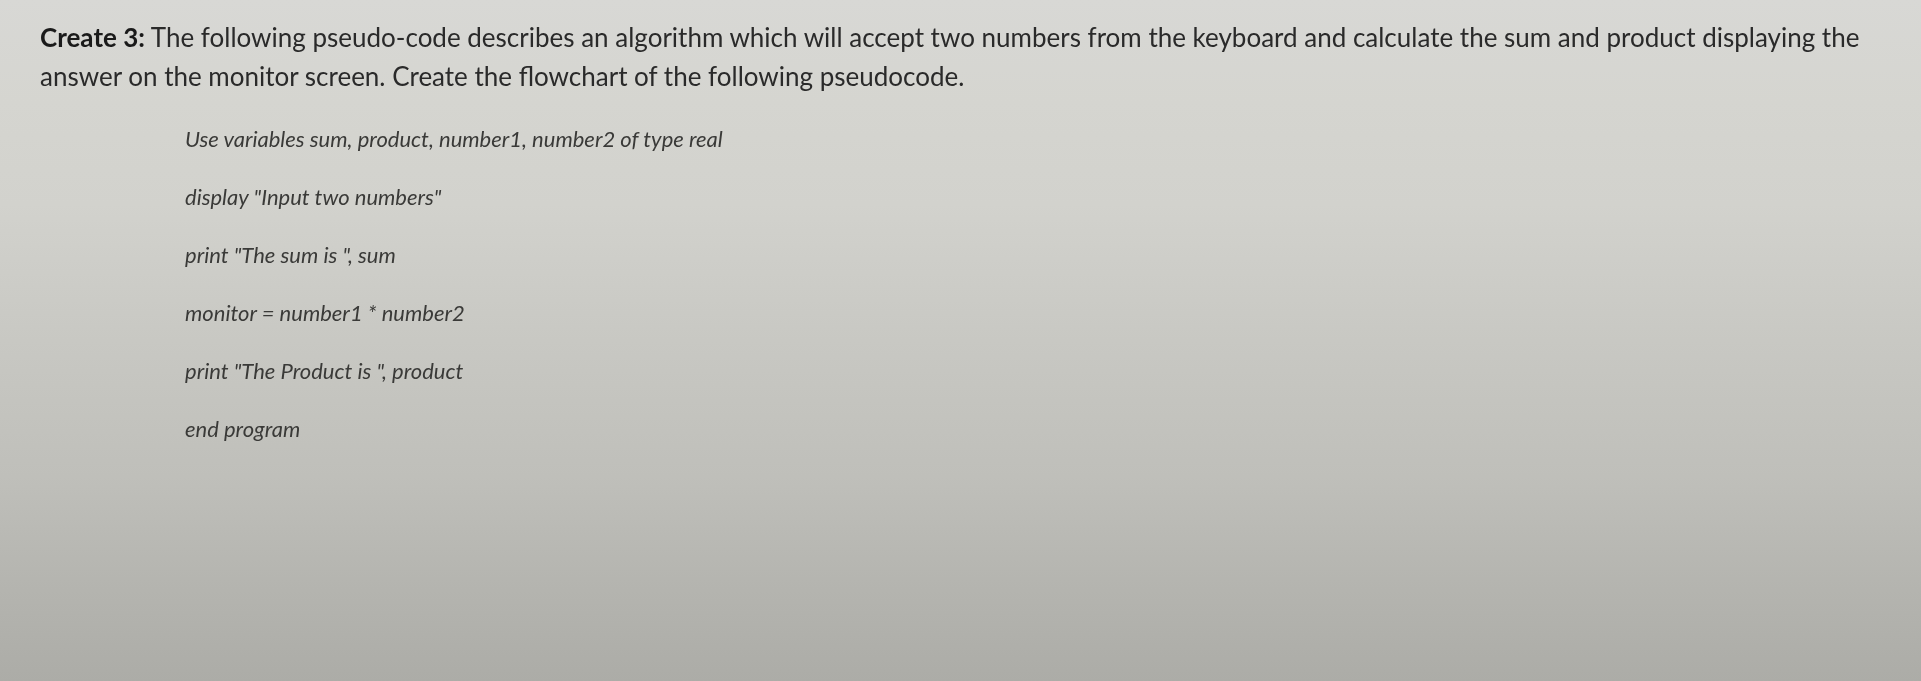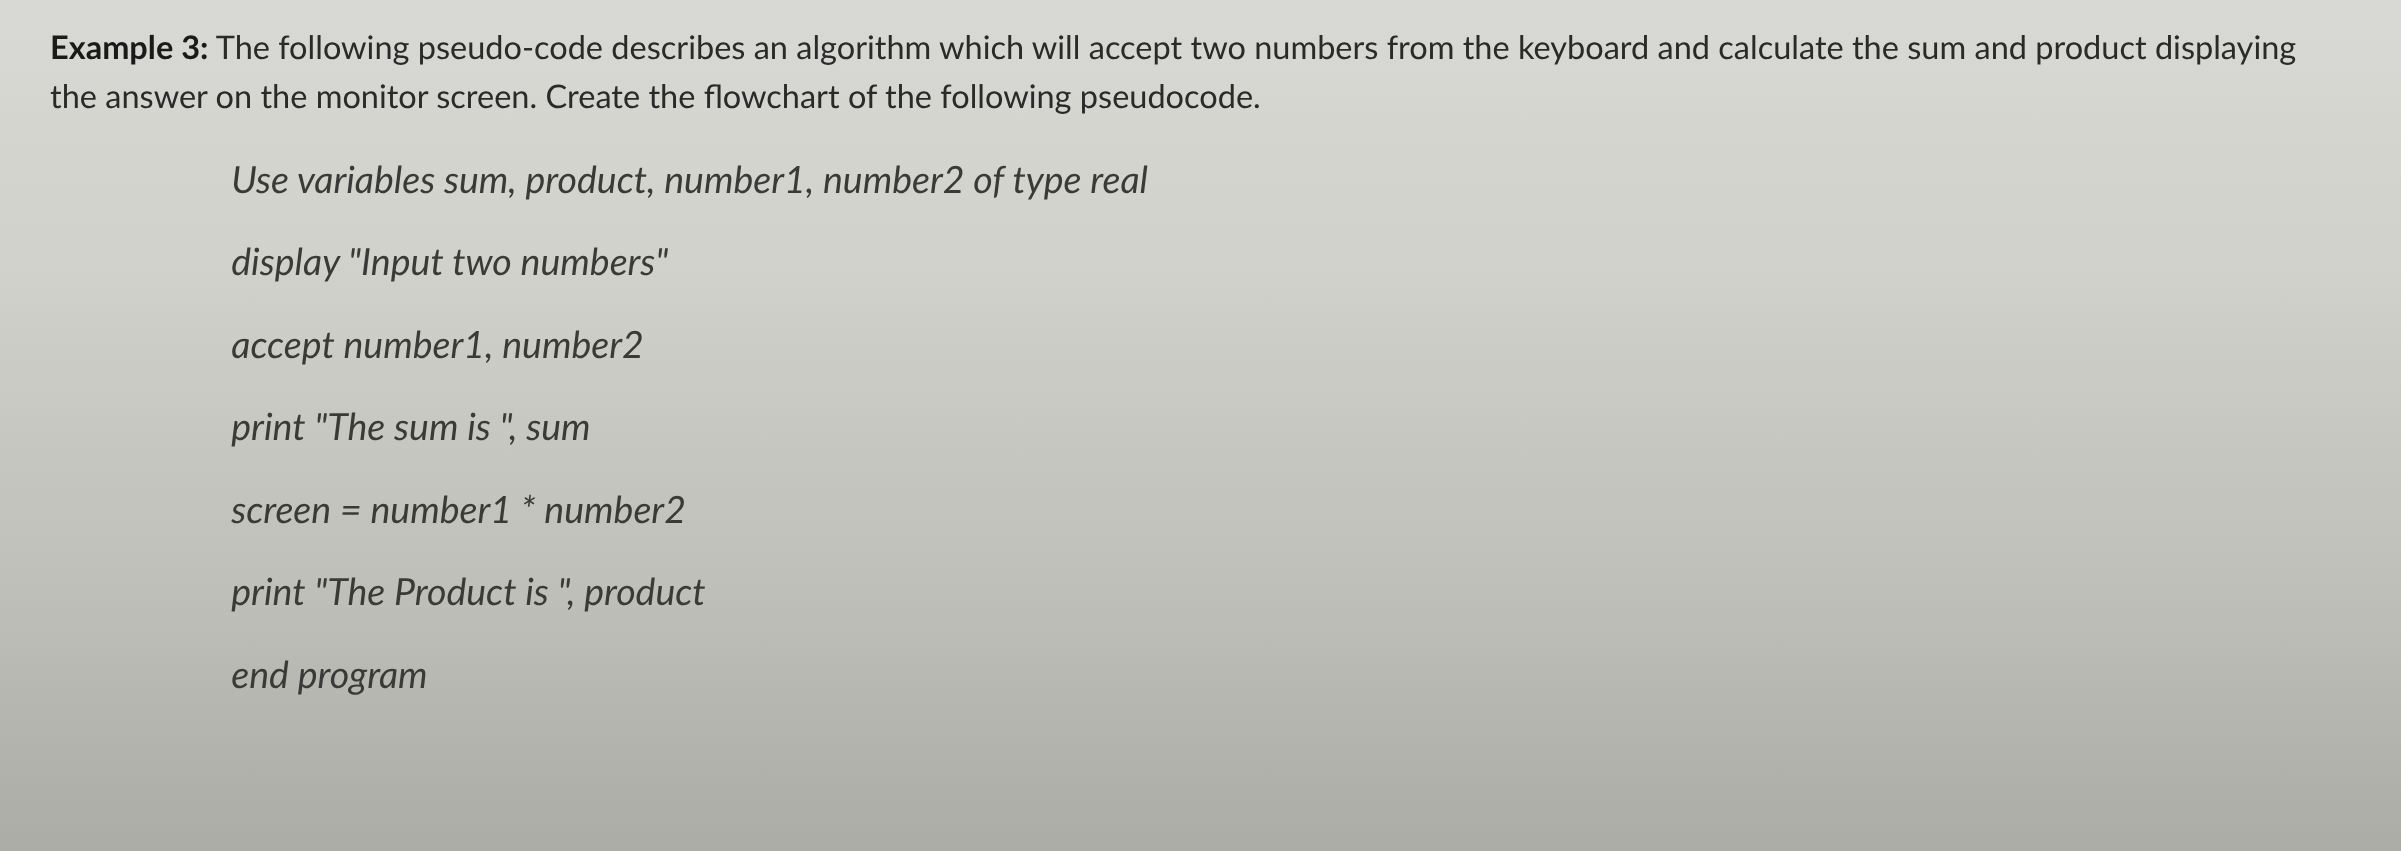--- a/index.html
+++ b/index.html
@@ -24,38 +24,37 @@
     }
     .intro .label {
       font-weight: 700;
       color: #1a1a1a;
     }
     .pseudocode {
       padding-left: 145px;
     }
     .pseudocode .line {
       font-style: italic;
-      font-size: 30px;
+      font-size: 22px;
       line-height: 1.0;
       color: #3a3a38;
       margin-bottom: 36px;
       font-family: 'Segoe UI', 'Lato', -apple-system, sans-serif;
     }
     .pseudocode .line:last-child {
       margin-bottom: 6px;
     }
   </style>
 </head>
 <body>
 
 <div class="intro">
-  <span class="label">Example 3:</span><span> The following pseudo-code describes an algorithm which will accept two numbers from the keyboard and calculate the sum and product displaying the answer on the monitor screen. Create the flowchart of the following pseudocode.</span>
+  <span class="label">Create 3:</span><span> The following pseudo-code describes an algorithm which will accept two numbers from the keyboard and calculate the sum and product displaying the answer on the monitor screen. Create the flowchart of the following pseudocode.</span>
 </div>
 
 <div class="pseudocode">
   <div class="line">Use variables sum, product, number1, number2 of type real</div>
   <div class="line">display "Input two numbers"</div>
-  <div class="line">accept number1, number2</div>
   <div class="line">print "The sum is ", sum</div>
-  <div class="line">screen = number1 * number2</div>
+  <div class="line">monitor = number1 * number2</div>
   <div class="line">print "The Product is ", product</div>
   <div class="line">end program</div>
 </div>
 
 </body></html>

